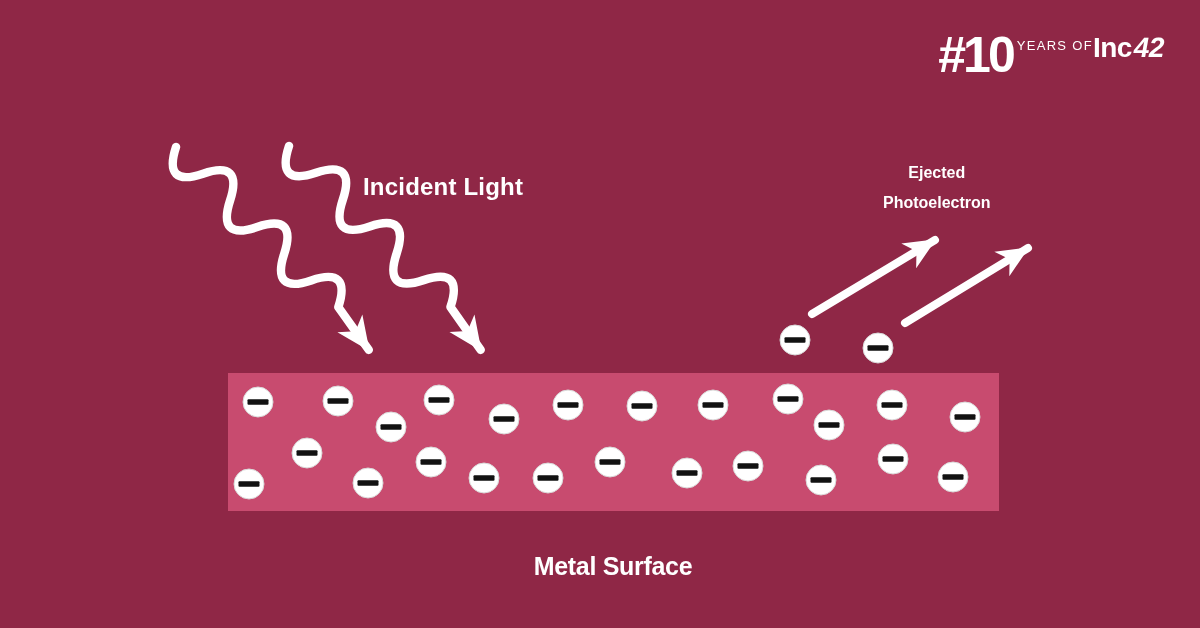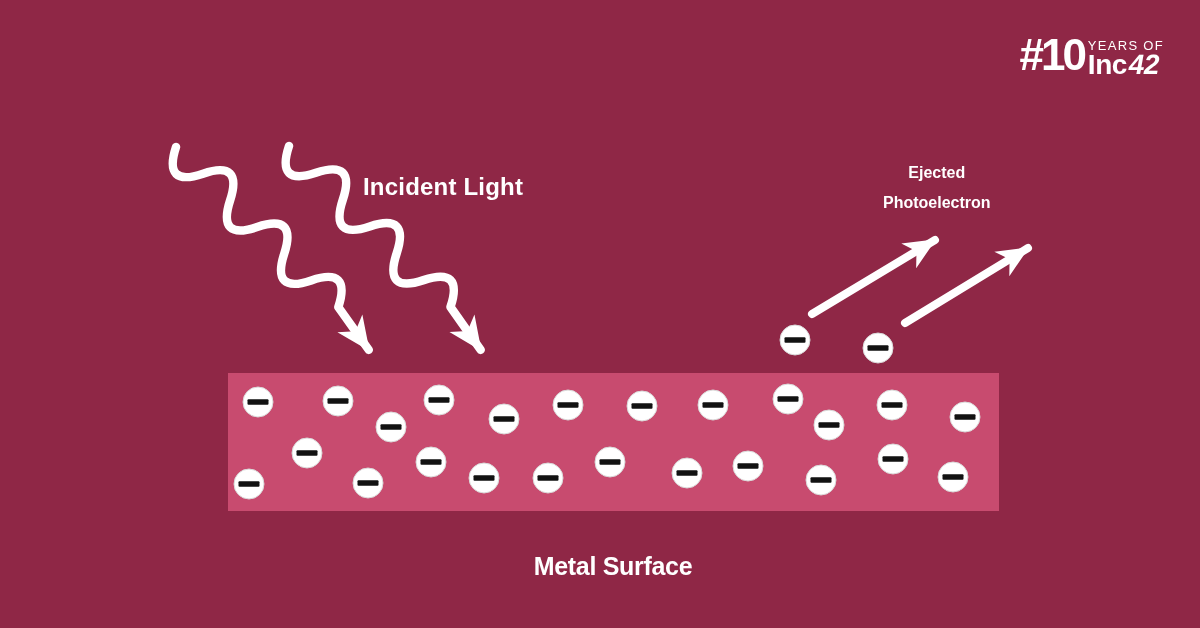--- a/index.html
+++ b/index.html
@@ -4,22 +4,22 @@
 <style>
   html,body{margin:0;padding:0;}
   body{background:var(--bg,#8F2746);font-family:"Liberation Sans",sans-serif;}
   .stage{position:relative;width:1200px;height:628px;overflow:hidden;background:var(--bg,#8F2746);}
   .stage svg{position:absolute;left:0;top:0;}
   .diagram-label{position:absolute;color:var(--fg,#fff);font-weight:bold;white-space:nowrap;}
   .label-incident{left:363px;top:173px;font-size:24px;letter-spacing:0.2px;}
   .label-ejected{left:883px;top:158px;font-size:16px;line-height:30px;text-align:center;}
   .label-metal{left:613px;top:552px;font-size:25px;transform:translateX(-50%);letter-spacing:-0.3px;}
   .logo{position:absolute;top:36px;right:36px;display:flex;align-items:flex-start;color:var(--fg,#fff);}
-  .logo-prefix{font-size:44px;font-weight:bold;letter-spacing:-3px;line-height:38px;}
-  .logo-col{margin-left:4px;display:flex;flex-direction:column;}
+  .logo-prefix{font-size:50px;font-weight:bold;letter-spacing:-3px;line-height:38px;}
+  .logo-col{margin-left:4px;display:flex;}
   .logo-top{font-size:13px;font-weight:400;letter-spacing:1.3px;line-height:14px;margin-top:3px;}
   .logo-bottom{font-size:28px;font-weight:bold;line-height:23px;letter-spacing:-0.5px;display:flex;}
   .logo-42{display:inline-block;transform:skewX(-10deg);margin-left:2px;}
 </style>
 </head>
 <body>
 
 <div class="stage">
 
   <svg id="diagram-svg" width="1200" height="628" viewBox="0 0 1200 628">

